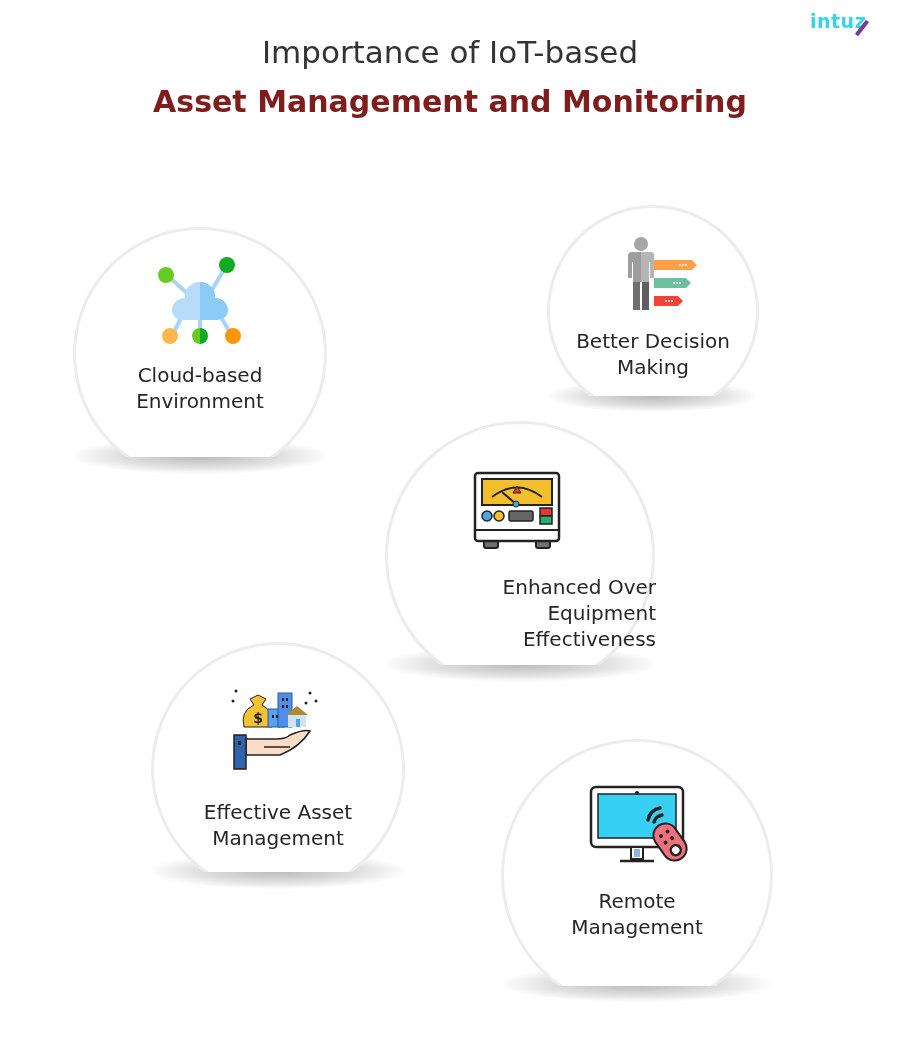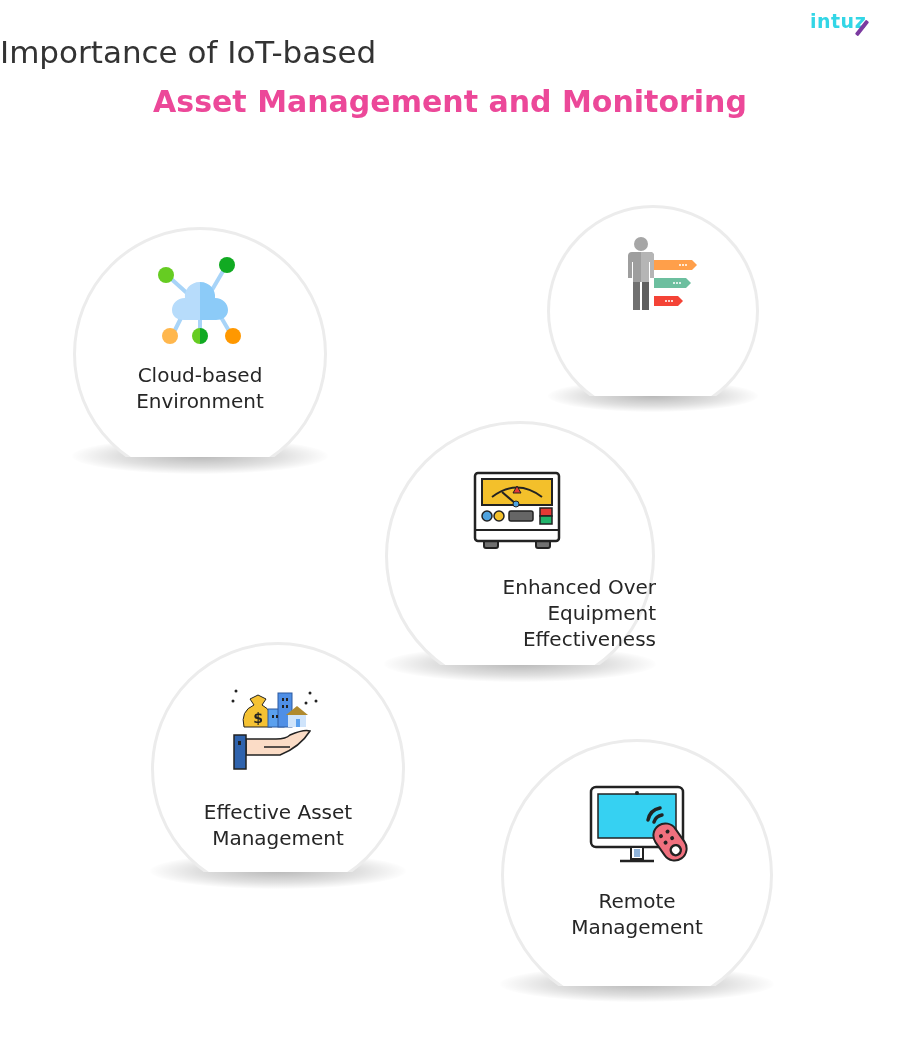--- a/index.html
+++ b/index.html
@@ -10,26 +10,26 @@
   .logo {
     position: absolute; left: 810px; top: 10px; font-size: 19px; font-weight: 700;
     color: #33d6e6; letter-spacing: 0.5px; font-family: "DejaVu Sans", sans-serif;
   }
   .logo .z { color: #33d6e6; position: relative; }
   .logo .z::after {
     content: ""; position: absolute; left: 5px; top: 9px; width: 4px; height: 18px;
     background: #7b3aa0; transform: rotate(38deg); border-radius: 1px;
   }
   .title-line1 {
-    position: absolute; left: 0; width: 900px; top: 34px; 
+    position: absolute; left: 0; width: 900px; top: 34px; text-align: center;
     font-size: 31px; font-weight: 400; color: #333; font-family: "DejaVu Sans", sans-serif;
   }
   .title-line2 {
     position: absolute; left: 0; width: 900px; top: 84px; text-align: center;
-    font-size: 30px; font-weight: 700; color: #ec4899; font-family: "DejaVu Sans", sans-serif;
+    font-size: 30px; font-weight: 700; color: #7f1d1d; font-family: "DejaVu Sans", sans-serif;
   }
   .card { position: absolute; }
   .card .shadow {
     position: absolute; border-radius: 50%;
     background: radial-gradient(ellipse at center, rgba(0,0,0,0.28) 0%, rgba(0,0,0,0.12) 45%, rgba(0,0,0,0) 72%);
   }
   .card .disc {
     position: absolute; border-radius: 50%; background: #fff; border: 3px solid #ececec;
     box-sizing: border-box; overflow: hidden;
   }
@@ -96,20 +96,22 @@
         <circle cx="64" cy="31" r="1" fill="#fff"></circle>
       <circle cx="52" cy="49" r="1" fill="#fff"></circle>
         <circle cx="55" cy="49" r="1" fill="#fff"></circle>
         <circle cx="58" cy="49" r="1" fill="#fff"></circle>
       <circle cx="44" cy="67" r="1" fill="#fff"></circle>
         <circle cx="47" cy="67" r="1" fill="#fff"></circle>
         <circle cx="50" cy="67" r="1" fill="#fff"></circle>
     </svg>
   </div>
   <div class="label" style="left:0; top:124px; width:214px;">
+    <div>Better Decision</div>
+    <div>Making</div>
   </div>
 </div>
 
 <div class="card" style="left:384px; top:420px; width:272px; height:262px;">
   <div class="shadow" style="left:0px; top:226px; width:272px; height:36px;"></div>
   <div class="clip" style="left:0; top:0; width:272px; height:245px;">
     <div class="disc" style="left:1px; top:1px; width:270px; height:270px;"></div>
   </div>
   <div class="icon" style="left:88px; top:50px;">
     <svg width="90" height="82" viewBox="0 0 90 82">

